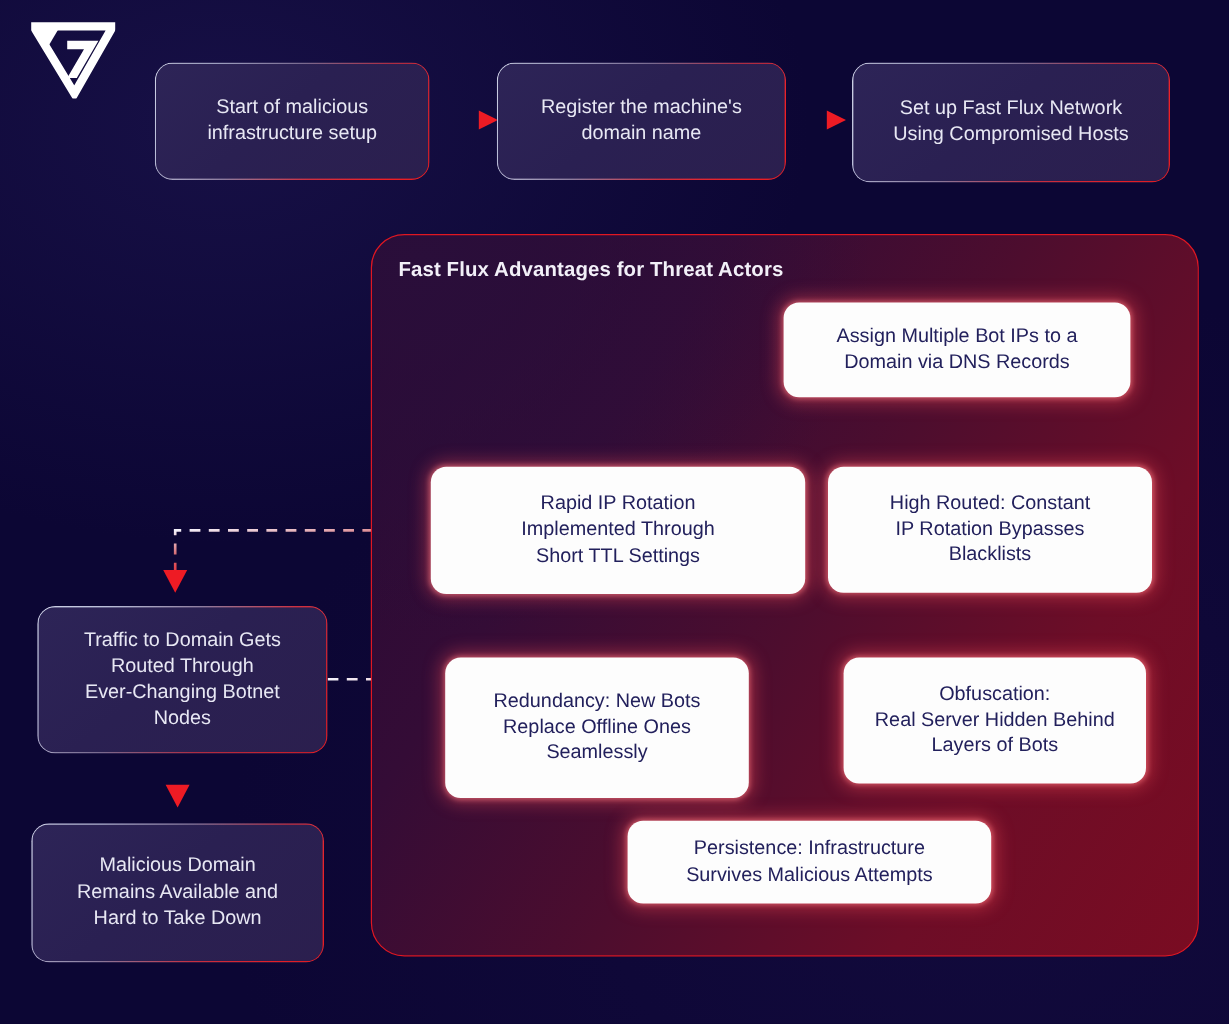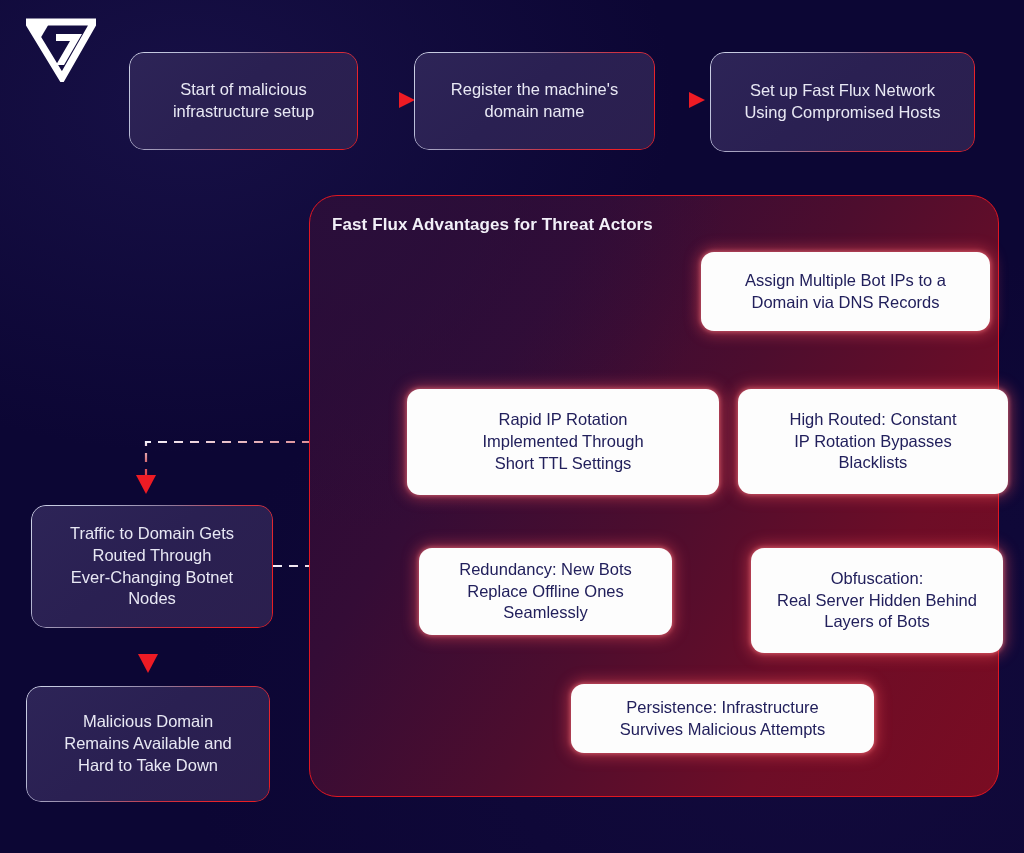--- a/index.html
+++ b/index.html
@@ -72,21 +72,20 @@
   }
 
   
   .node.light {
     color: #22205c;
     font-size: 16.5px;
     background: #fdfdfd;
     border-radius: 13px;
     box-shadow: 0 0 14px 4px rgba(255,80,90,0.42),
                 0 0 4px 1px rgba(255,140,150,0.55);
-    margin-left: 48px;
   }
 
   
   #advantages-panel {
     position: absolute;
     left: 309px;
     top: 195px;
     width: 690px;
     height: 602px;
     border-radius: 28px;
@@ -220,21 +219,21 @@
 Implemented Through
 Short TTL Settings</span>
 </div>
 
 <div class="node light" style="left:690px;top:389px;width:270px;height:105px;">
   <span class="label">High Routed: Constant
 IP Rotation Bypasses
 Blacklists</span>
 </div>
 
-<div class="node light" style="left:371px;top:548px;width:253px;height:87px;">
+<div class="node light" style="left:371px;top:548px;width:253px;height:117px;">
   <span class="label">Redundancy: New Bots
 Replace Offline Ones
 Seamlessly</span>
 </div>
 
 <div class="node light" style="left:703px;top:548px;width:252px;height:105px;">
   <span class="label">Obfuscation:
 Real Server Hidden Behind
 Layers of Bots</span>
 </div>

